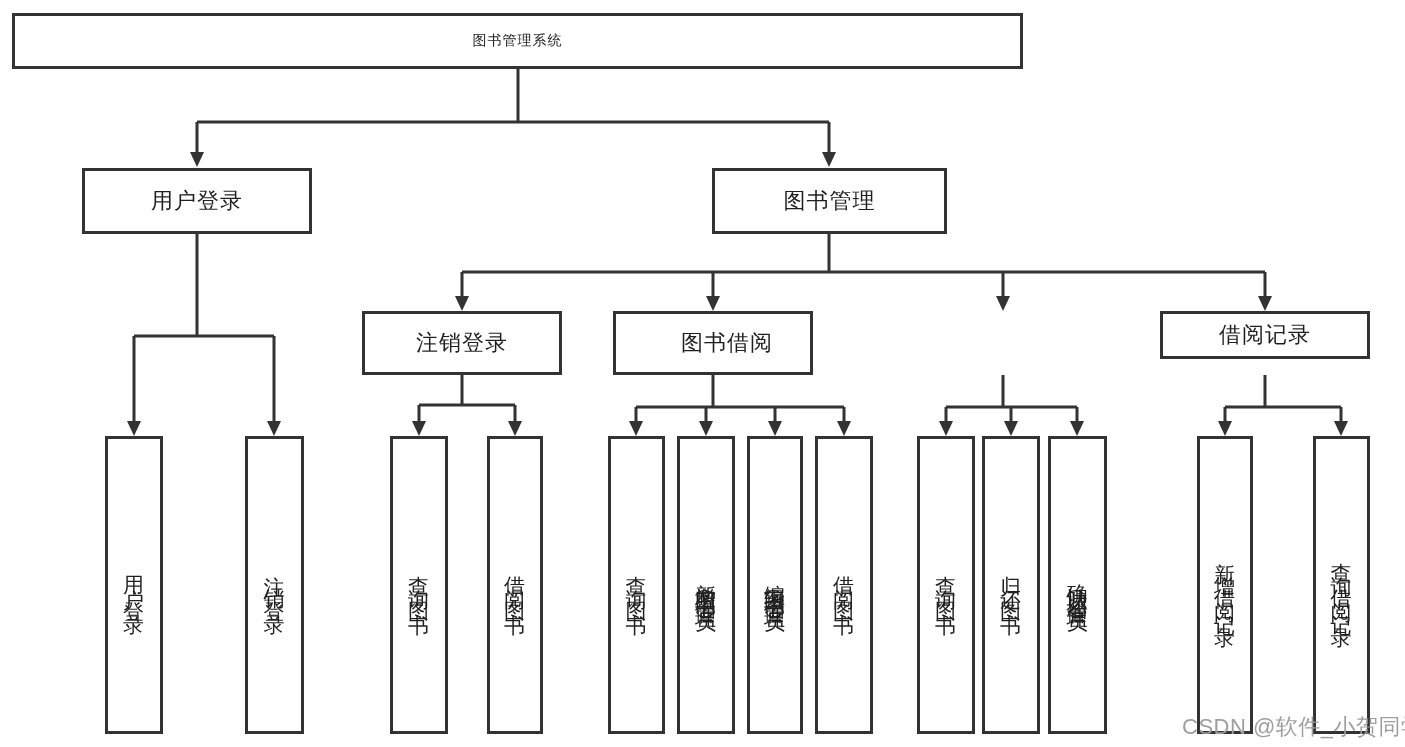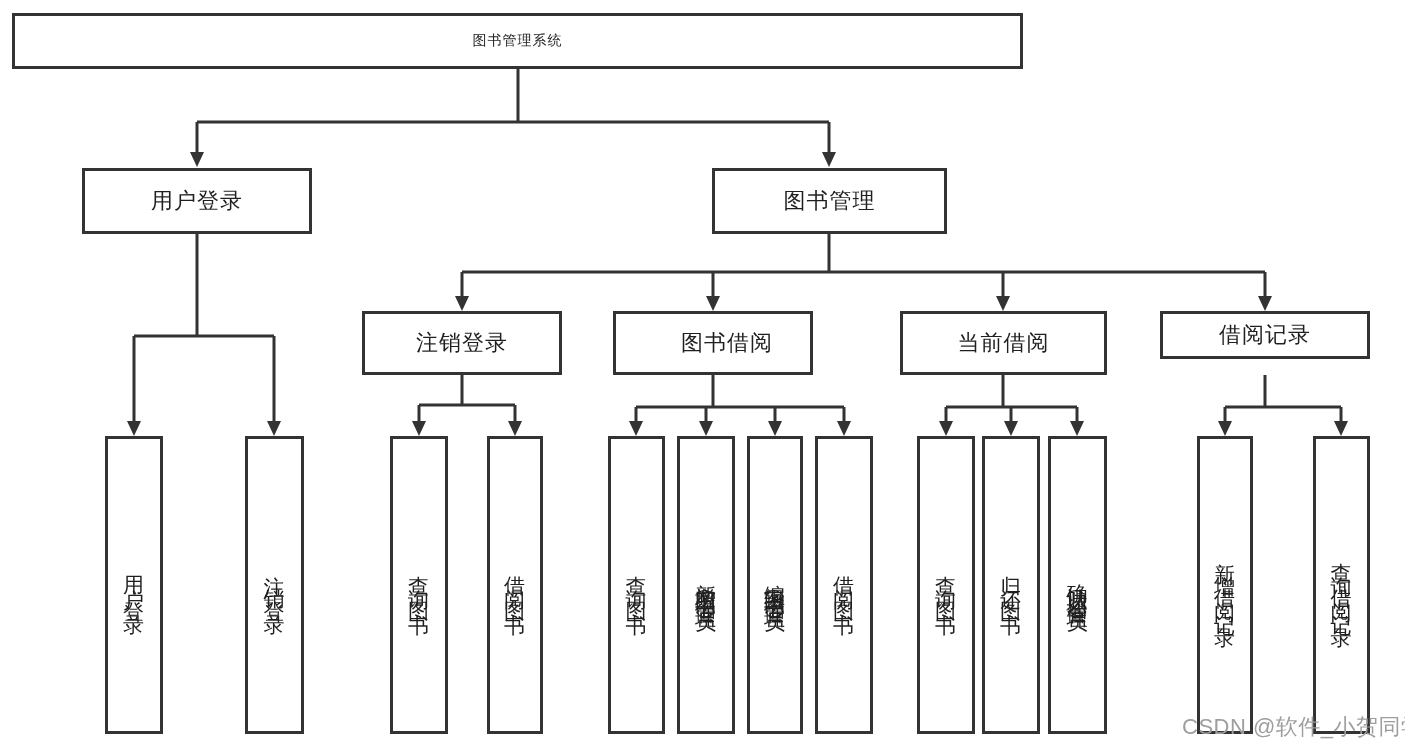--- a/index.html
+++ b/index.html
@@ -106,21 +106,20 @@
       M1334 421 L1348 421 L1341 436 Z"></path>
   </svg>
 
   <div class="node hbox title" style="left:12px; top:13px; width:1011px; height:56px;">图书管理系统</div>
 
   <div class="node hbox" style="left:82px; top:168px; width:230px; height:66px;">用户登录</div>
   <div class="node hbox" style="left:712px; top:168px; width:235px; height:66px;">图书管理</div>
 
   <div class="node hbox" style="left:362px; top:311px; width:200px; height:64px;">注销登录</div>
   <div class="node hbox" style="left:613px; top:311px; width:200px; height:64px;padding-left:28px;">图书借阅</div>
-  <div class="node hbox" style="left:900px; top:311px; width:207px; height:64px;">当前借阅</div>
   <div class="node hbox" style="left:1160px; top:311px; width:210px; height:48px;">借阅记录</div>
 
   <div class="node vbox" style="left:105px; top:436px; width:58px; height:298px;">
     <span class="vtext">用户登录</span>
   </div>
   <div class="node vbox" style="left:245px; top:436px; width:59px; height:298px;">
     <span class="vtext">注销登录</span>
   </div>
 
   <div class="node vbox" style="left:390px; top:436px; width:58px; height:298px;">

